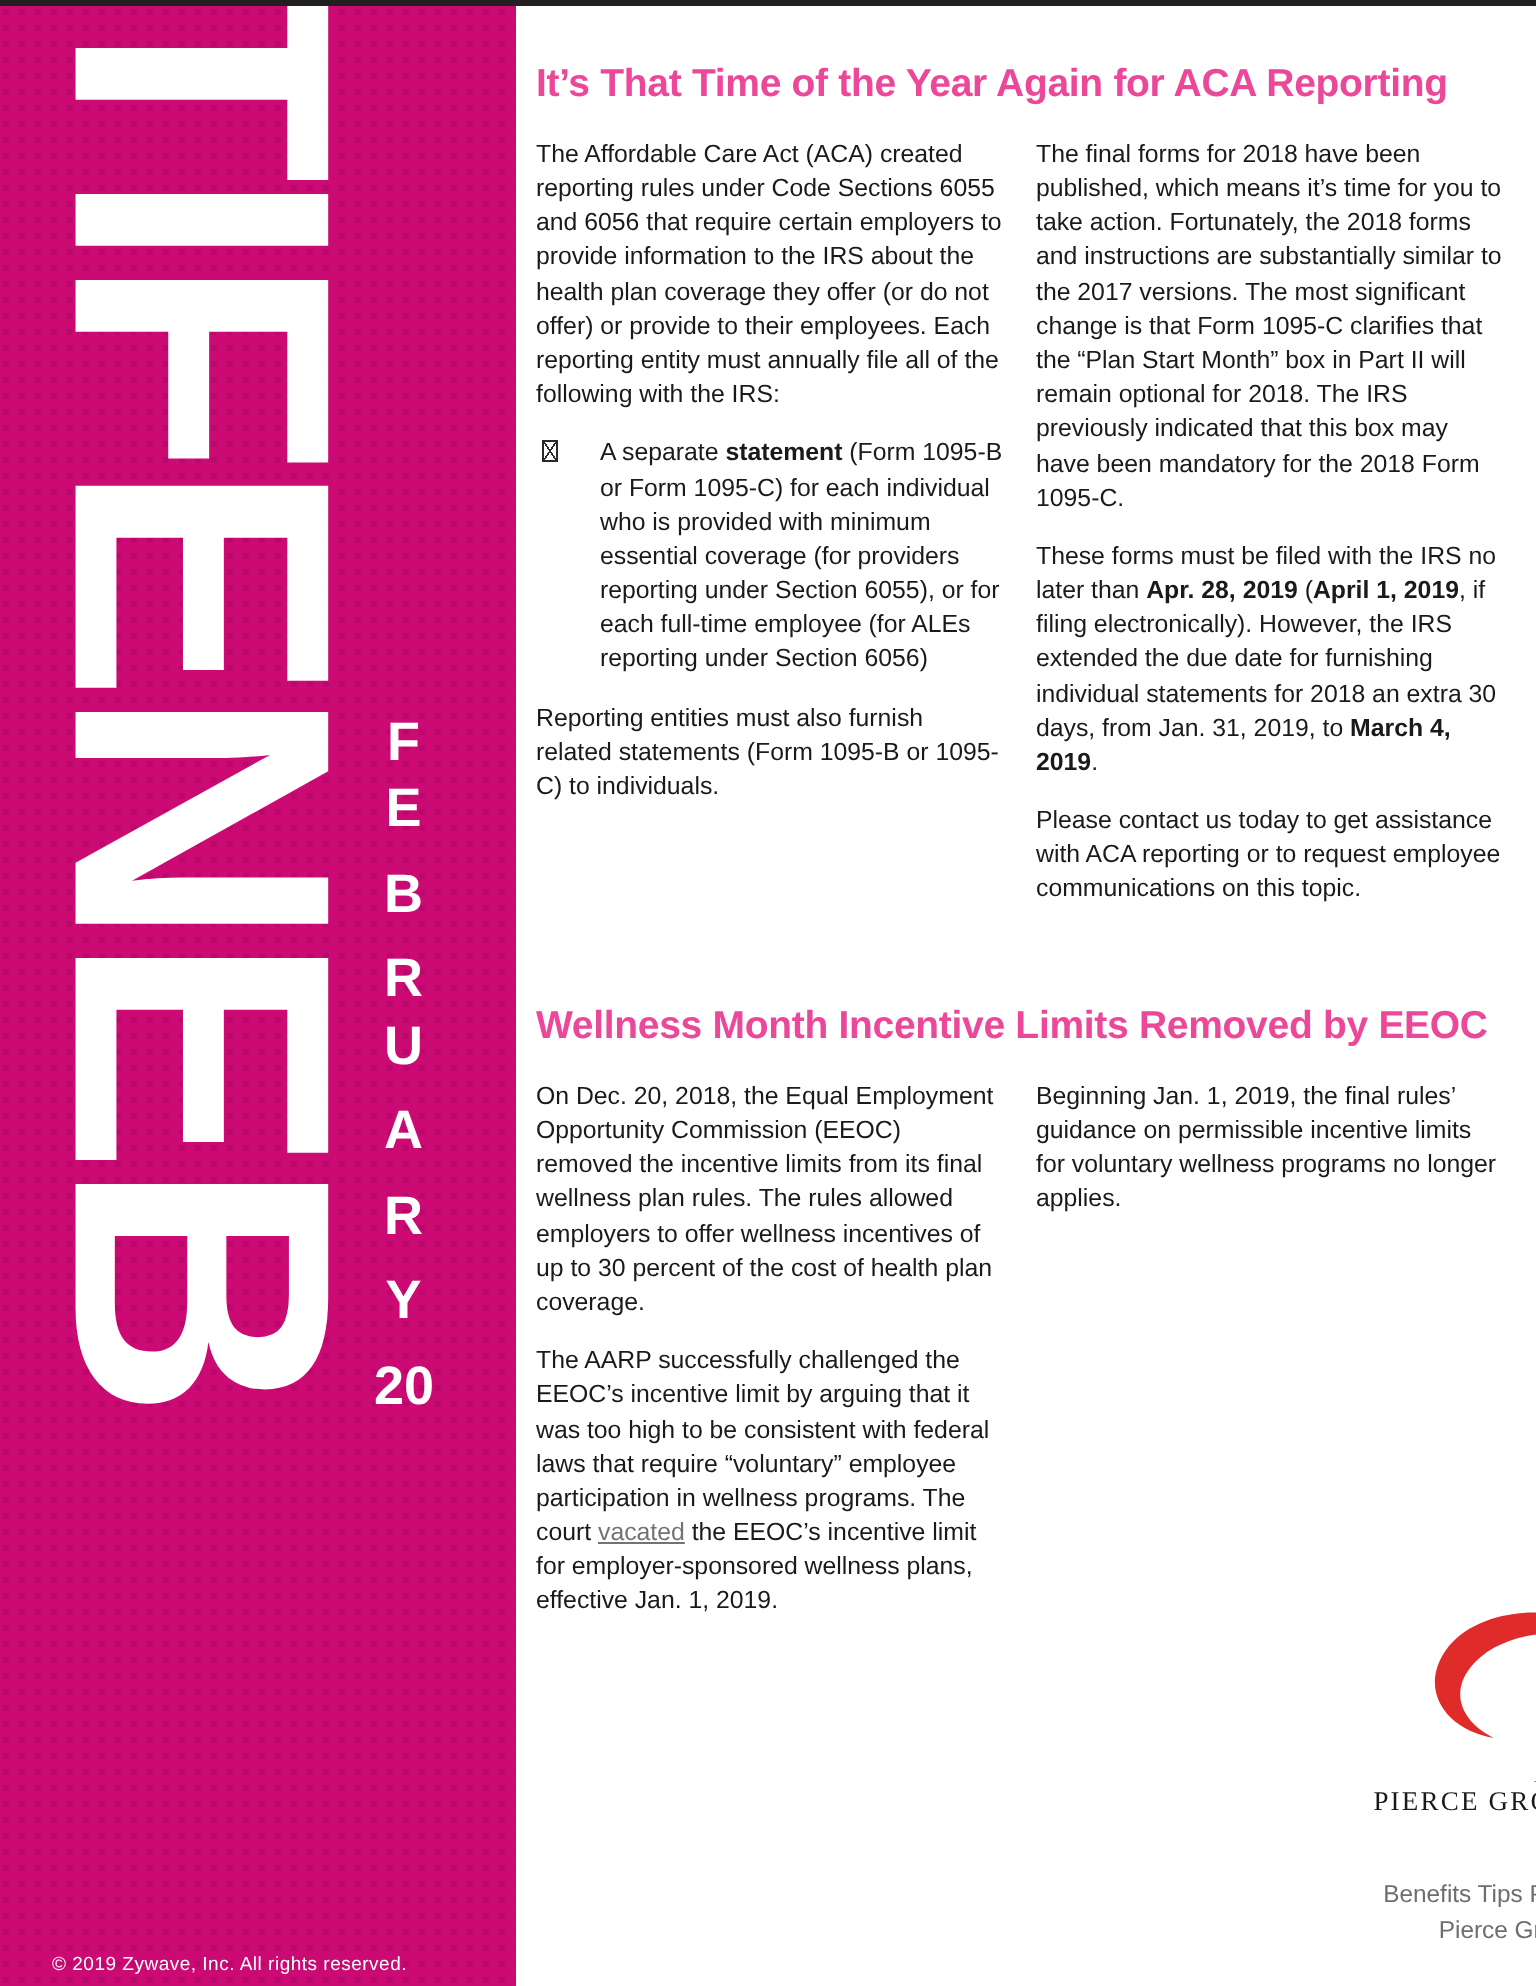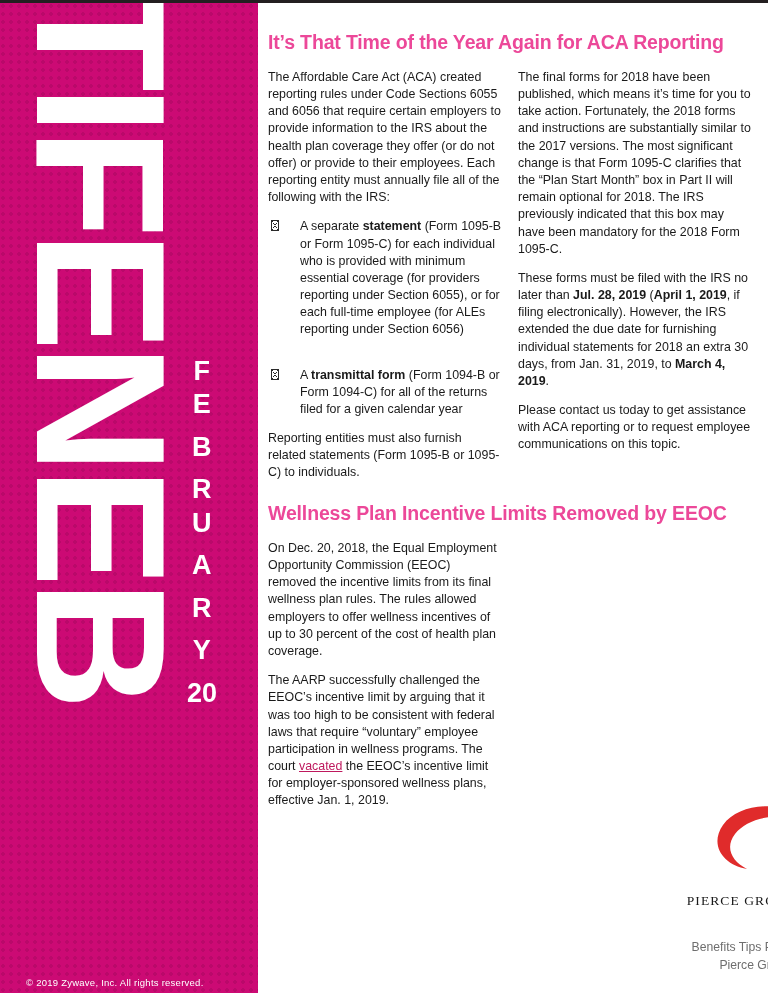--- a/index.html
+++ b/index.html
@@ -115,21 +115,21 @@
   .col p {
     margin: 0 0 12px 0;
     font-size: 12.4px;
     line-height: 1.385;
     color: #1a1a1a;
     text-align: left;
   }
   .col p:last-child { margin-bottom: 0; }
   .col b, .col strong { font-weight: 700; }
   a.inline-link {
-    color: #be185d;
+    color: #737373;
     text-decoration: underline;
   }
 
   ul.bullets {
     list-style: none;
     margin: 0 0 12px 0;
     padding: 0;
   }
   ul.bullets li {
     position: relative;
@@ -233,48 +233,45 @@
       <div class="cols">
 
         <div class="col">
           <p>The Affordable Care Act (ACA) created reporting rules under Code Sections 6055 and 6056 that require certain employers to provide information to the IRS about the health plan coverage they offer (or do not offer) or provide to their employees. Each reporting entity must annually file all of the following with the IRS:</p>
 
           <ul class="bullets">
             <li>
               <span class="tofu"></span>
               <span>A separate </span><b>statement</b><span> (Form 1095-B or Form 1095-C) for each individual who is provided with minimum essential coverage (for providers reporting under Section 6055), or for each full-time employee (for ALEs reporting under Section 6056)</span>
             </li>
-            <li>
-              <span class="tofu"></span>
-              <span>A </span><b>transmittal form</b><span> (Form 1094-B or Form 1094-C) for all of the returns filed for a given calendar year</span>
-            </li>
           </ul>
 
           <p>Reporting entities must also furnish related statements (Form 1095-B or 1095-C) to individuals.</p>
         </div>
 
         <div class="col">
           <p>The final forms for 2018 have been published, which means it’s time for you to take action. Fortunately, the 2018 forms and instructions are substantially similar to the 2017 versions. The most significant change is that Form 1095-C clarifies that the “Plan Start Month” box in Part II will remain optional for 2018. The IRS previously indicated that this box may have been mandatory for the 2018 Form 1095-C.</p>
-          <p><span>These forms must be filed with the IRS no later than </span><b>Jul. 28, 2019</b><span> (</span><b>April 1, 2019</b><span>, if filing electronically). However, the IRS extended the due date for furnishing individual statements for 2018 an extra 30 days, from Jan. 31, 2019, to </span><b>March 4, 2019</b><span>.</span></p>
+          <p><span>These forms must be filed with the IRS no later than </span><b>Apr. 28, 2019</b><span> (</span><b>April 1, 2019</b><span>, if filing electronically). However, the IRS extended the due date for furnishing individual statements for 2018 an extra 30 days, from Jan. 31, 2019, to </span><b>March 4, 2019</b><span>.</span></p>
           <p>Please contact us today to get assistance with ACA reporting or to request employee communications on this topic.</p>
         </div>
 
       </div>
     </div>
 
     <div class="article two">
-      <h1 class="headline">Wellness Plan Incentive Limits Removed by EEOC</h1>
+      <h1 class="headline">Wellness Month Incentive Limits Removed by EEOC</h1>
       <div class="cols">
 
         <div class="col">
           <p>On Dec. 20, 2018, the Equal Employment Opportunity Commission (EEOC) removed the incentive limits from its final wellness plan rules. The rules allowed employers to offer wellness incentives of up to 30 percent of the cost of health plan coverage.</p>
           <p><span>The AARP successfully challenged the EEOC’s incentive limit by arguing that it was too high to be consistent with federal laws that require “voluntary” employee participation in wellness programs. The court </span><a class="inline-link" href="#">vacated</a><span> the EEOC’s incentive limit for employer-sponsored wellness plans, effective Jan. 1, 2019.</span></p>
         </div>
 
         <div class="col">
+          <p>Beginning Jan. 1, 2019, the final rules’ guidance on permissible incentive limits for voluntary wellness programs no longer applies.</p>
         </div>
 
       </div>
     </div>
 
     <div class="logo-wrap">
       <div class="logo">
         <svg viewBox="0 0 200 112" width="200" height="112">
           <path d="M118,10 C95,-2 58,2 44,22 C30,42 44,62 68,66 C52,58 46,44 56,31 C68,15 96,10 118,16 Z" fill="#e02b2b"></path>
           <path d="M118,10 C136,10 150,17 152,27 C154,39 142,50 124,56 C146,54 164,42 163,28 C162,14 142,6 118,10 Z" fill="#e02b2b"></path>

